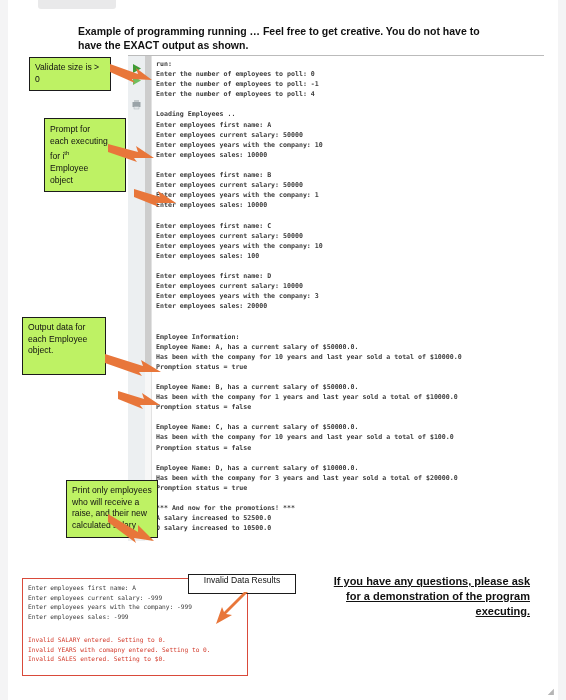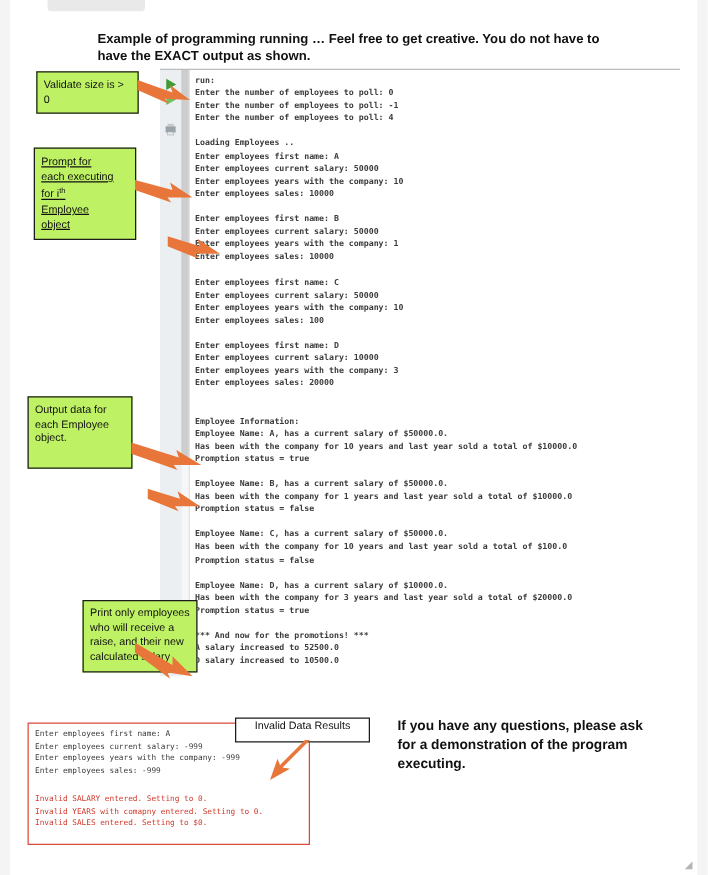--- a/index.html
+++ b/index.html
@@ -172,25 +172,26 @@
     display: flex;
     align-items: flex-start;
     justify-content: center;
     box-sizing: border-box;
   }
   .closing {
     position: absolute;
     left: 318px;
     top: 574px;
     width: 212px;
-    text-align: left;
+    text-align: right;
     font-size: 11px;
     font-weight: bold;
     color: #111;
     line-height: 15px;
+    text-decoration: underline;
   }
   .corner-mark {
     position: absolute;
     right: 12px;
     bottom: 4px;
     font-size: 8px;
     color: #b5b5b5;
   }
 </style>
 </head>
@@ -278,21 +279,21 @@
 
   <div class="callout" style="left:29px; top:57px; width:82px; height:34px;">
     <span>Validate size is &gt; 0</span>
   </div>
   <div class="arrow" style="left:110px; top:60px;">
     <svg width="44" height="26" viewBox="0 0 44 26">
       <path d="M0,4 L28,14 L26,8 L42,20 L22,19 L25,23 L0,12 Z" fill="#E8763A"></path>
     </svg>
   </div>
 
-  <div class="callout" style="left:27px; top:118px; width:82px; height:74px; line-height:12px;text-decoration:underline;">
+  <div class="callout" style="left:44px; top:118px; width:82px; height:74px; line-height:12px;">
     <div>Prompt for</div>
     <div>each executing</div>
     <div>
       <span>for i</span><sup>th</sup>
     </div>
     <div>Employee</div>
     <div>object</div>
   </div>
   <div class="arrow" style="left:108px; top:138px;">
     <svg width="48" height="26" viewBox="0 0 48 26">

